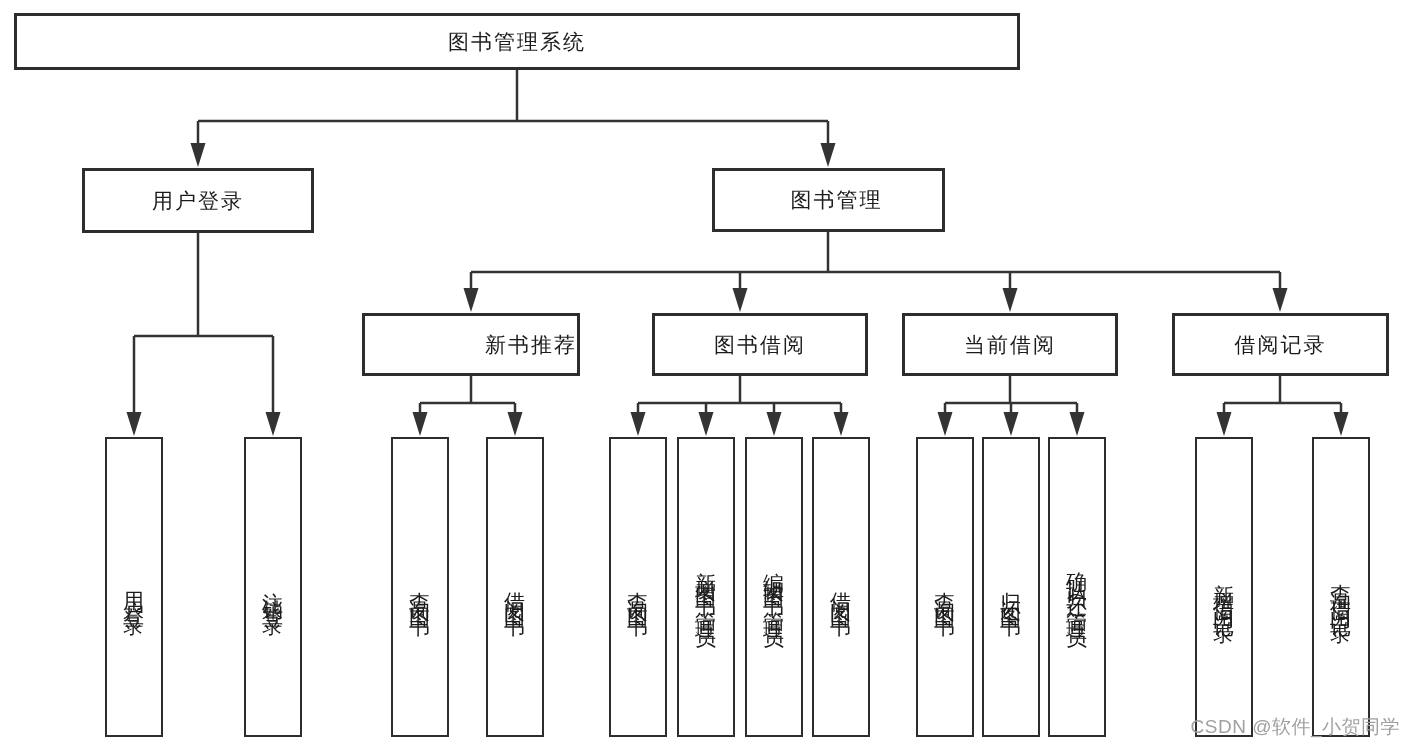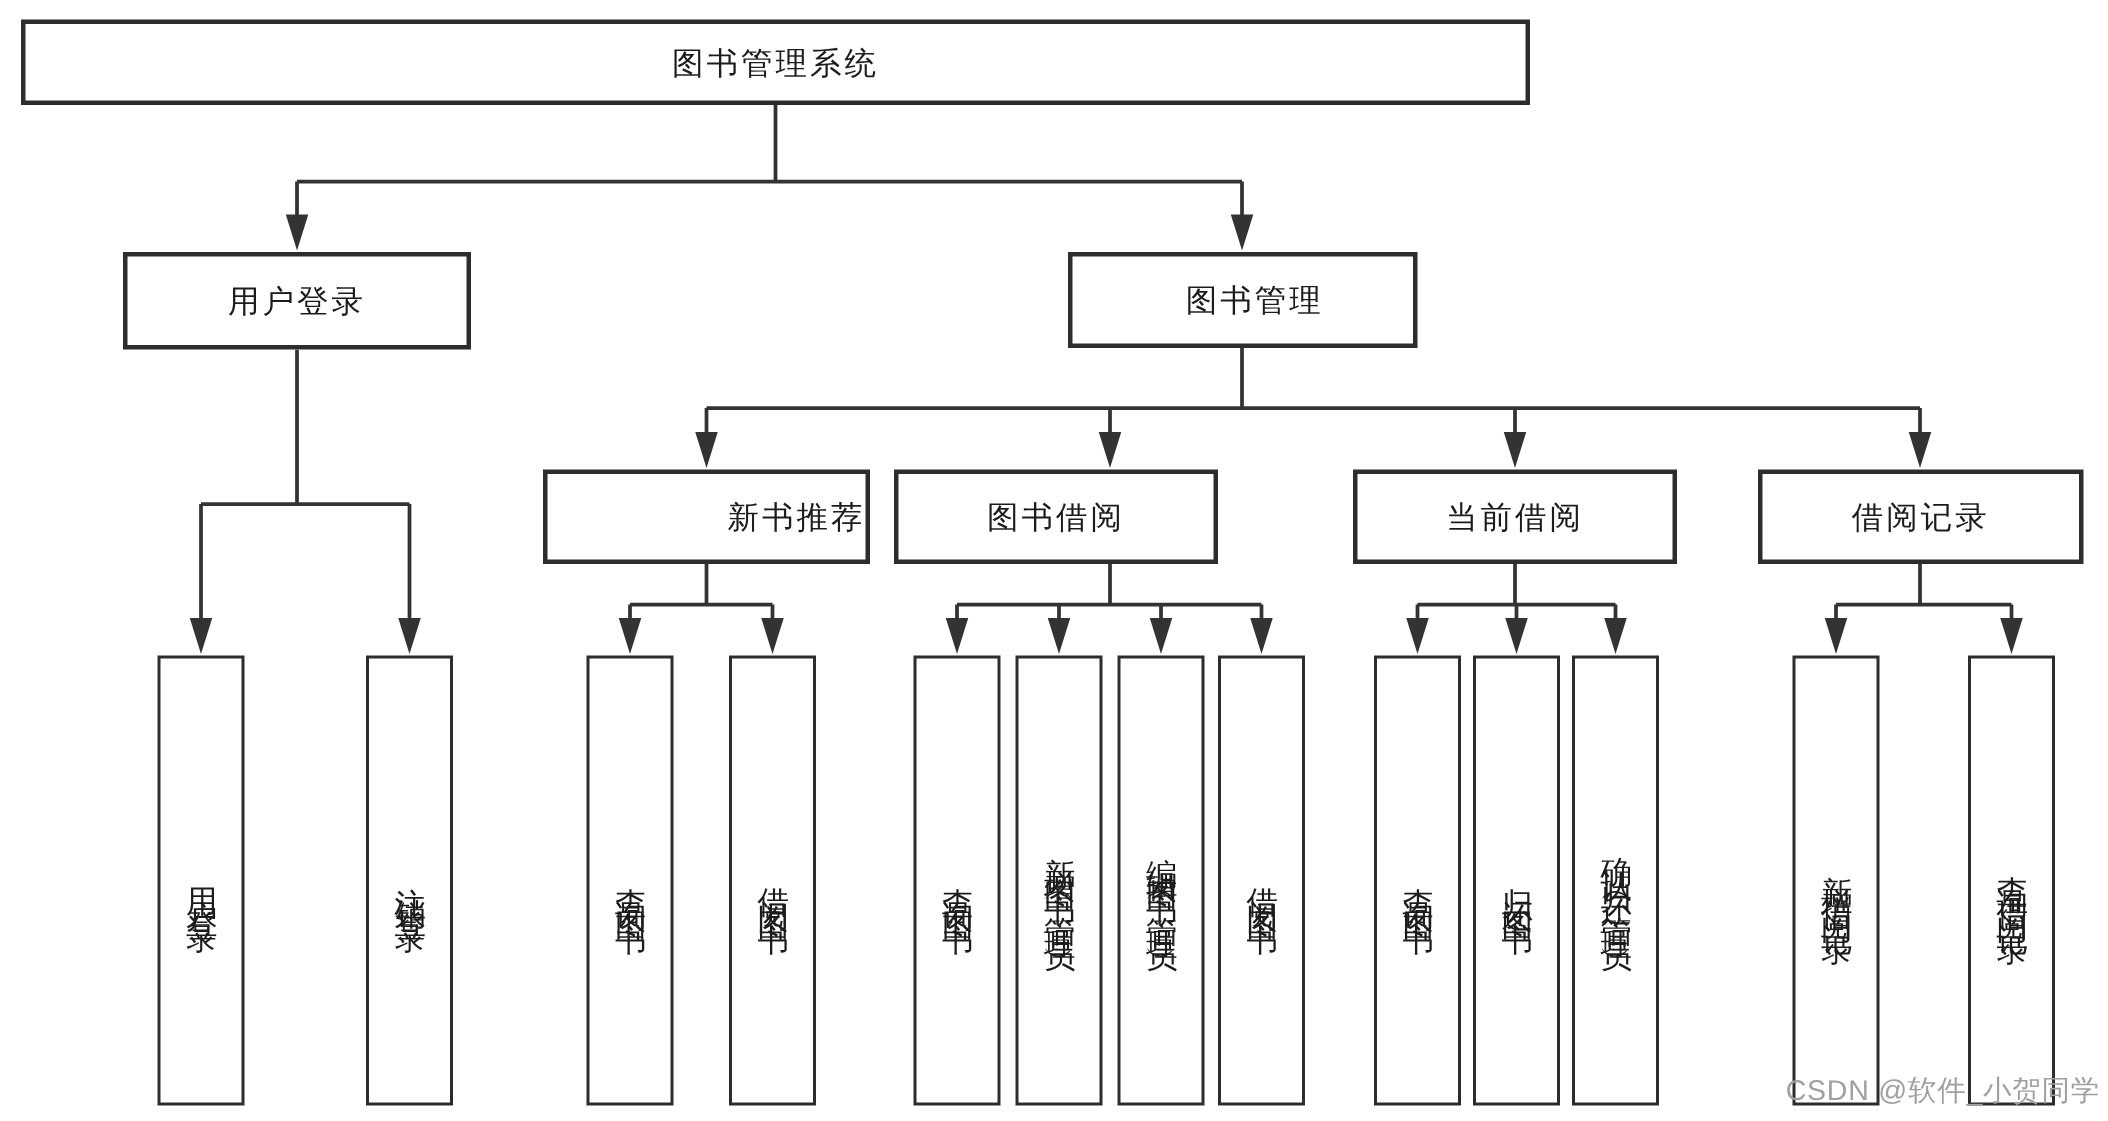--- a/index.html
+++ b/index.html
@@ -147,21 +147,21 @@
   <div class="hbox" style="left:82px; top:168px; width:232px; height:65px;">
     <span>用户登录</span>
   </div>
   <div class="hbox" style="left:712px; top:168px; width:233px; height:64px;padding-left:16px;">
     <span>图书管理</span>
   </div>
 
   <div class="hbox" style="left:362px; top:313px; width:218px; height:63px;justify-content:flex-end;">
     <span>新书推荐</span>
   </div>
-  <div class="hbox" style="left:596px; top:313px; width:216px; height:63px;">
+  <div class="hbox" style="left:652px; top:313px; width:216px; height:63px;">
     <span>图书借阅</span>
   </div>
   <div class="hbox" style="left:902px; top:313px; width:216px; height:63px;">
     <span>当前借阅</span>
   </div>
   <div class="hbox" style="left:1172px; top:313px; width:217px; height:63px;">
     <span>借阅记录</span>
   </div>
 
   <div class="vbox" style="left:105px;">

